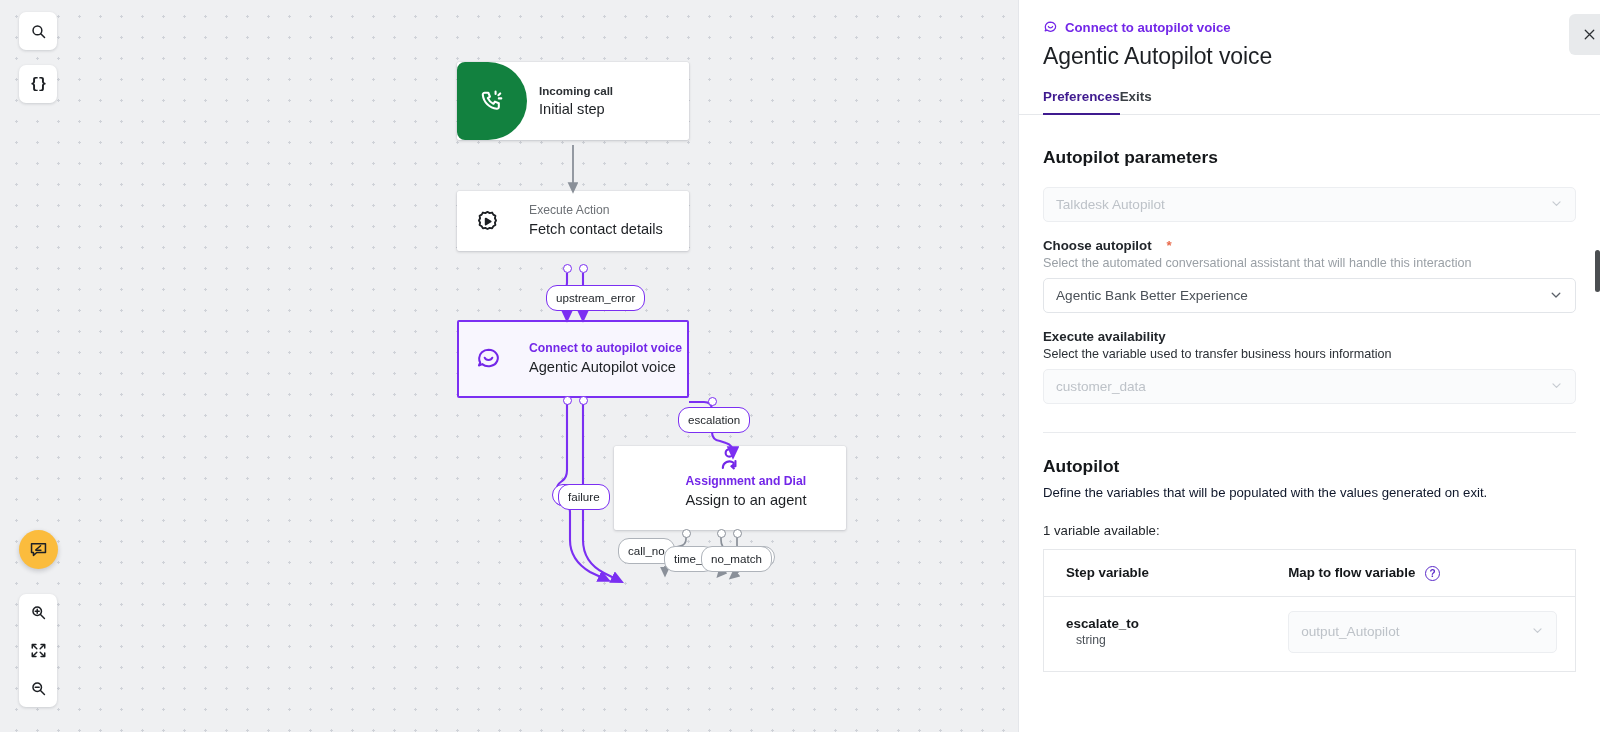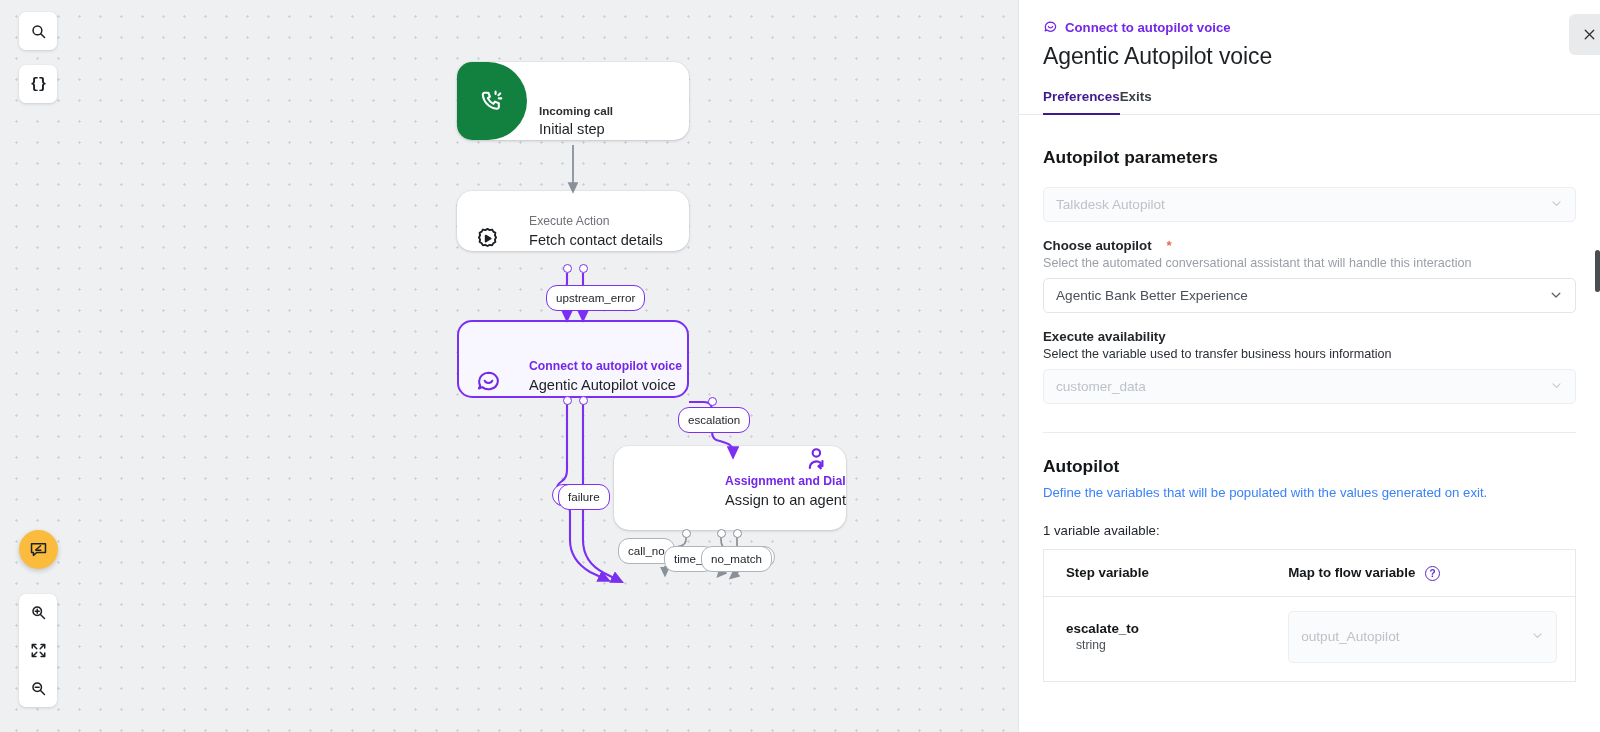--- a/index.html
+++ b/index.html
@@ -61,23 +61,23 @@
   .zoom-item {
     width: 38px; height: 37px;
     display: flex; align-items: center; justify-content: center;
     cursor: pointer;
   }
 
   
   .node {
     position: absolute;
     background: #ffffff;
-    border-radius: 15px;
+    border-radius: 2px;
     box-shadow: 0 1px 3px rgba(20,25,40,.18), 0 0 0 0.6px rgba(20,25,40,.05);
-    display: flex; align-items: flex-end;
+    display: flex; align-items: center;
     overflow: hidden;
     cursor: pointer;
   }
   .node .node-text { display: flex; flex-direction: column; justify-content: center; }
   .node .kicker {
     font-size: 12.2px; color: #6d7176; line-height: 17px; font-weight: 400;
   }
   .node .kicker.strong { color: #2b2f33; font-weight: 700; font-size: 11.6px; }
   .node .kicker.accent { color: #7327e8; font-weight: 700; font-size: 12.2px; }
   .node .title {
@@ -182,21 +182,21 @@
     margin-bottom: -1px;
   }
   .tab.active { color: #3f1a8f; border-bottom-color: #3f1a8f; }
 
   #panel-body { padding: 0 24px; }
   .section-h {
     font-size: 17.4px; font-weight: 700; color: #14171a;
     margin-top: 32px; margin-bottom: 0;
   }
   .section-sub {
-    font-size: 13.2px; color: #3b82f6; margin-top: 7px; line-height: 18px;
+    font-size: 13.2px; color: #0f172a; margin-top: 7px; line-height: 18px;
   }
 
   .field { margin-top: 14px; }
   .field-label {
     font-size: 13.3px; color: #22262b; font-weight: 700;
     display: flex; align-items: center; gap: 15px;
   }
   .req { color: #e8694a; font-weight: 700; }
   .field-help { font-size: 12.6px; color: #9aa0a6; margin-top: 3px; }
   .field-help.dark { color: #2b3036; }
@@ -498,21 +498,21 @@
             </th>
           </tr>
         </thead>
         <tbody>
           <tr>
             <td>
               <div class="vname">escalate_to</div>
               <div class="vtype">string</div>
             </td>
             <td class="c2">
-              <div class="select disabled" style="margin-top:0;height:52px;">
+              <div class="select disabled" style="margin-top:0;height:42px;">
                 <span class="val">output_Autopilot</span>
                 <span class="chev">
                   <svg width="13" height="13" viewBox="0 0 24 24" fill="none" stroke="currentColor" stroke-width="2.2">
                     <path d="M5.5 9 L12 15.4 L18.5 9" stroke-linecap="round" stroke-linejoin="round"></path>
                   </svg>
                 </span>
               </div>
             </td>
           </tr>
         </tbody>

